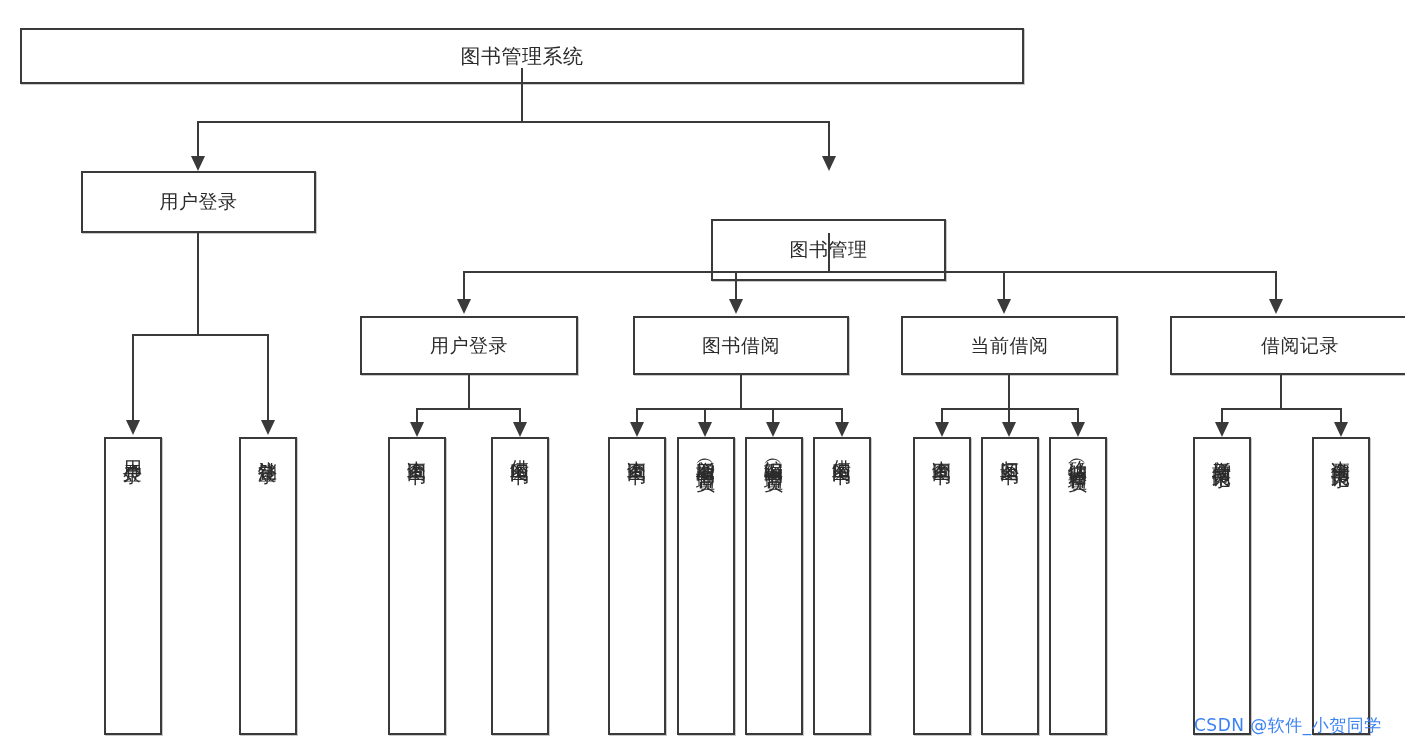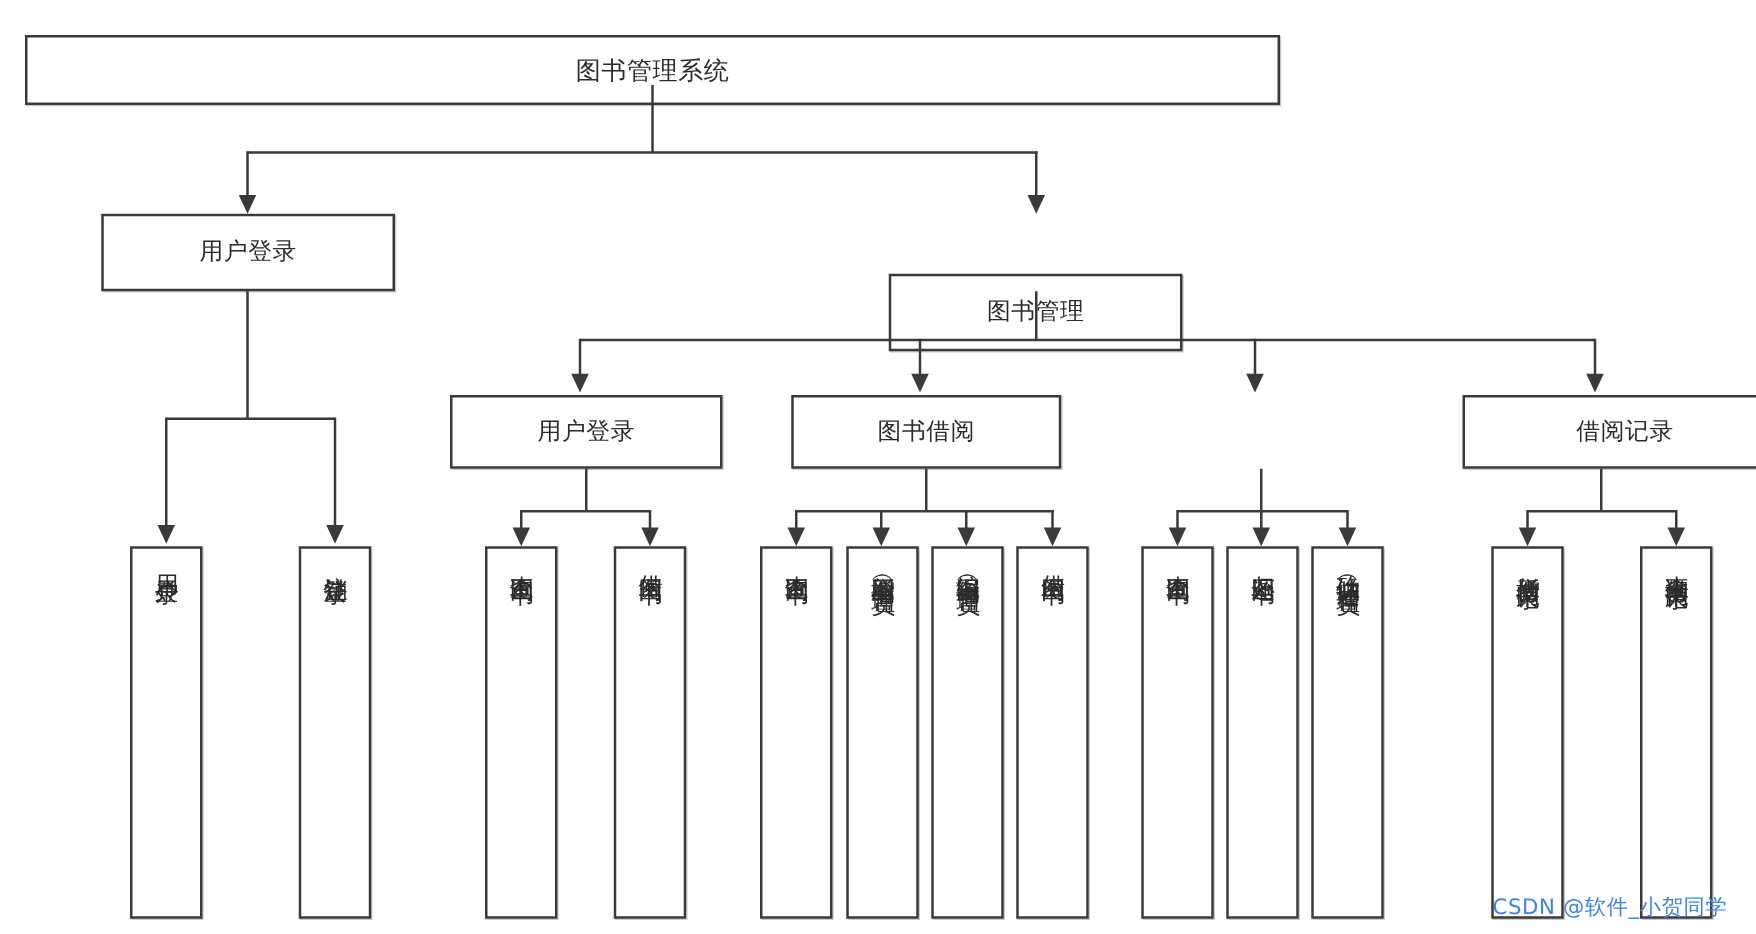--- a/index.html
+++ b/index.html
@@ -123,20 +123,23 @@
   <div class="arrow" style="left:729px; top:299px;"></div>
   <div class="arrow" style="left:997px; top:299px;"></div>
   <div class="arrow" style="left:1269px; top:299px;"></div>
 
   <div class="node level2" style="left:360px; top:316px; width:218px; height:59px;">
     <span class="node-label">用户登录</span>
   </div>
   <div class="node level2" style="left:633px; top:316px; width:216px; height:59px;justify-content:center;">
     <span class="node-label">图书借阅</span>
   </div>
+  <div class="node level2" style="left:901px; top:316px; width:217px; height:59px;">
+    <span class="node-label">当前借阅</span>
+  </div>
   <div class="node level2" style="left:1170px; top:316px; width:260px; height:59px;">
     <span class="node-label">借阅记录</span>
   </div>
 
   <div class="edge v" style="left:468px; top:375px; height:34px;"></div>
   <div class="edge h" style="left:417px; top:408px; width:103px;"></div>
   <div class="edge v" style="left:416px; top:408px; height:16px;"></div>
   <div class="edge v" style="left:519px; top:408px; height:16px;"></div>
   <div class="arrow" style="left:410px; top:422px;"></div>
   <div class="arrow" style="left:513px; top:422px;"></div>

